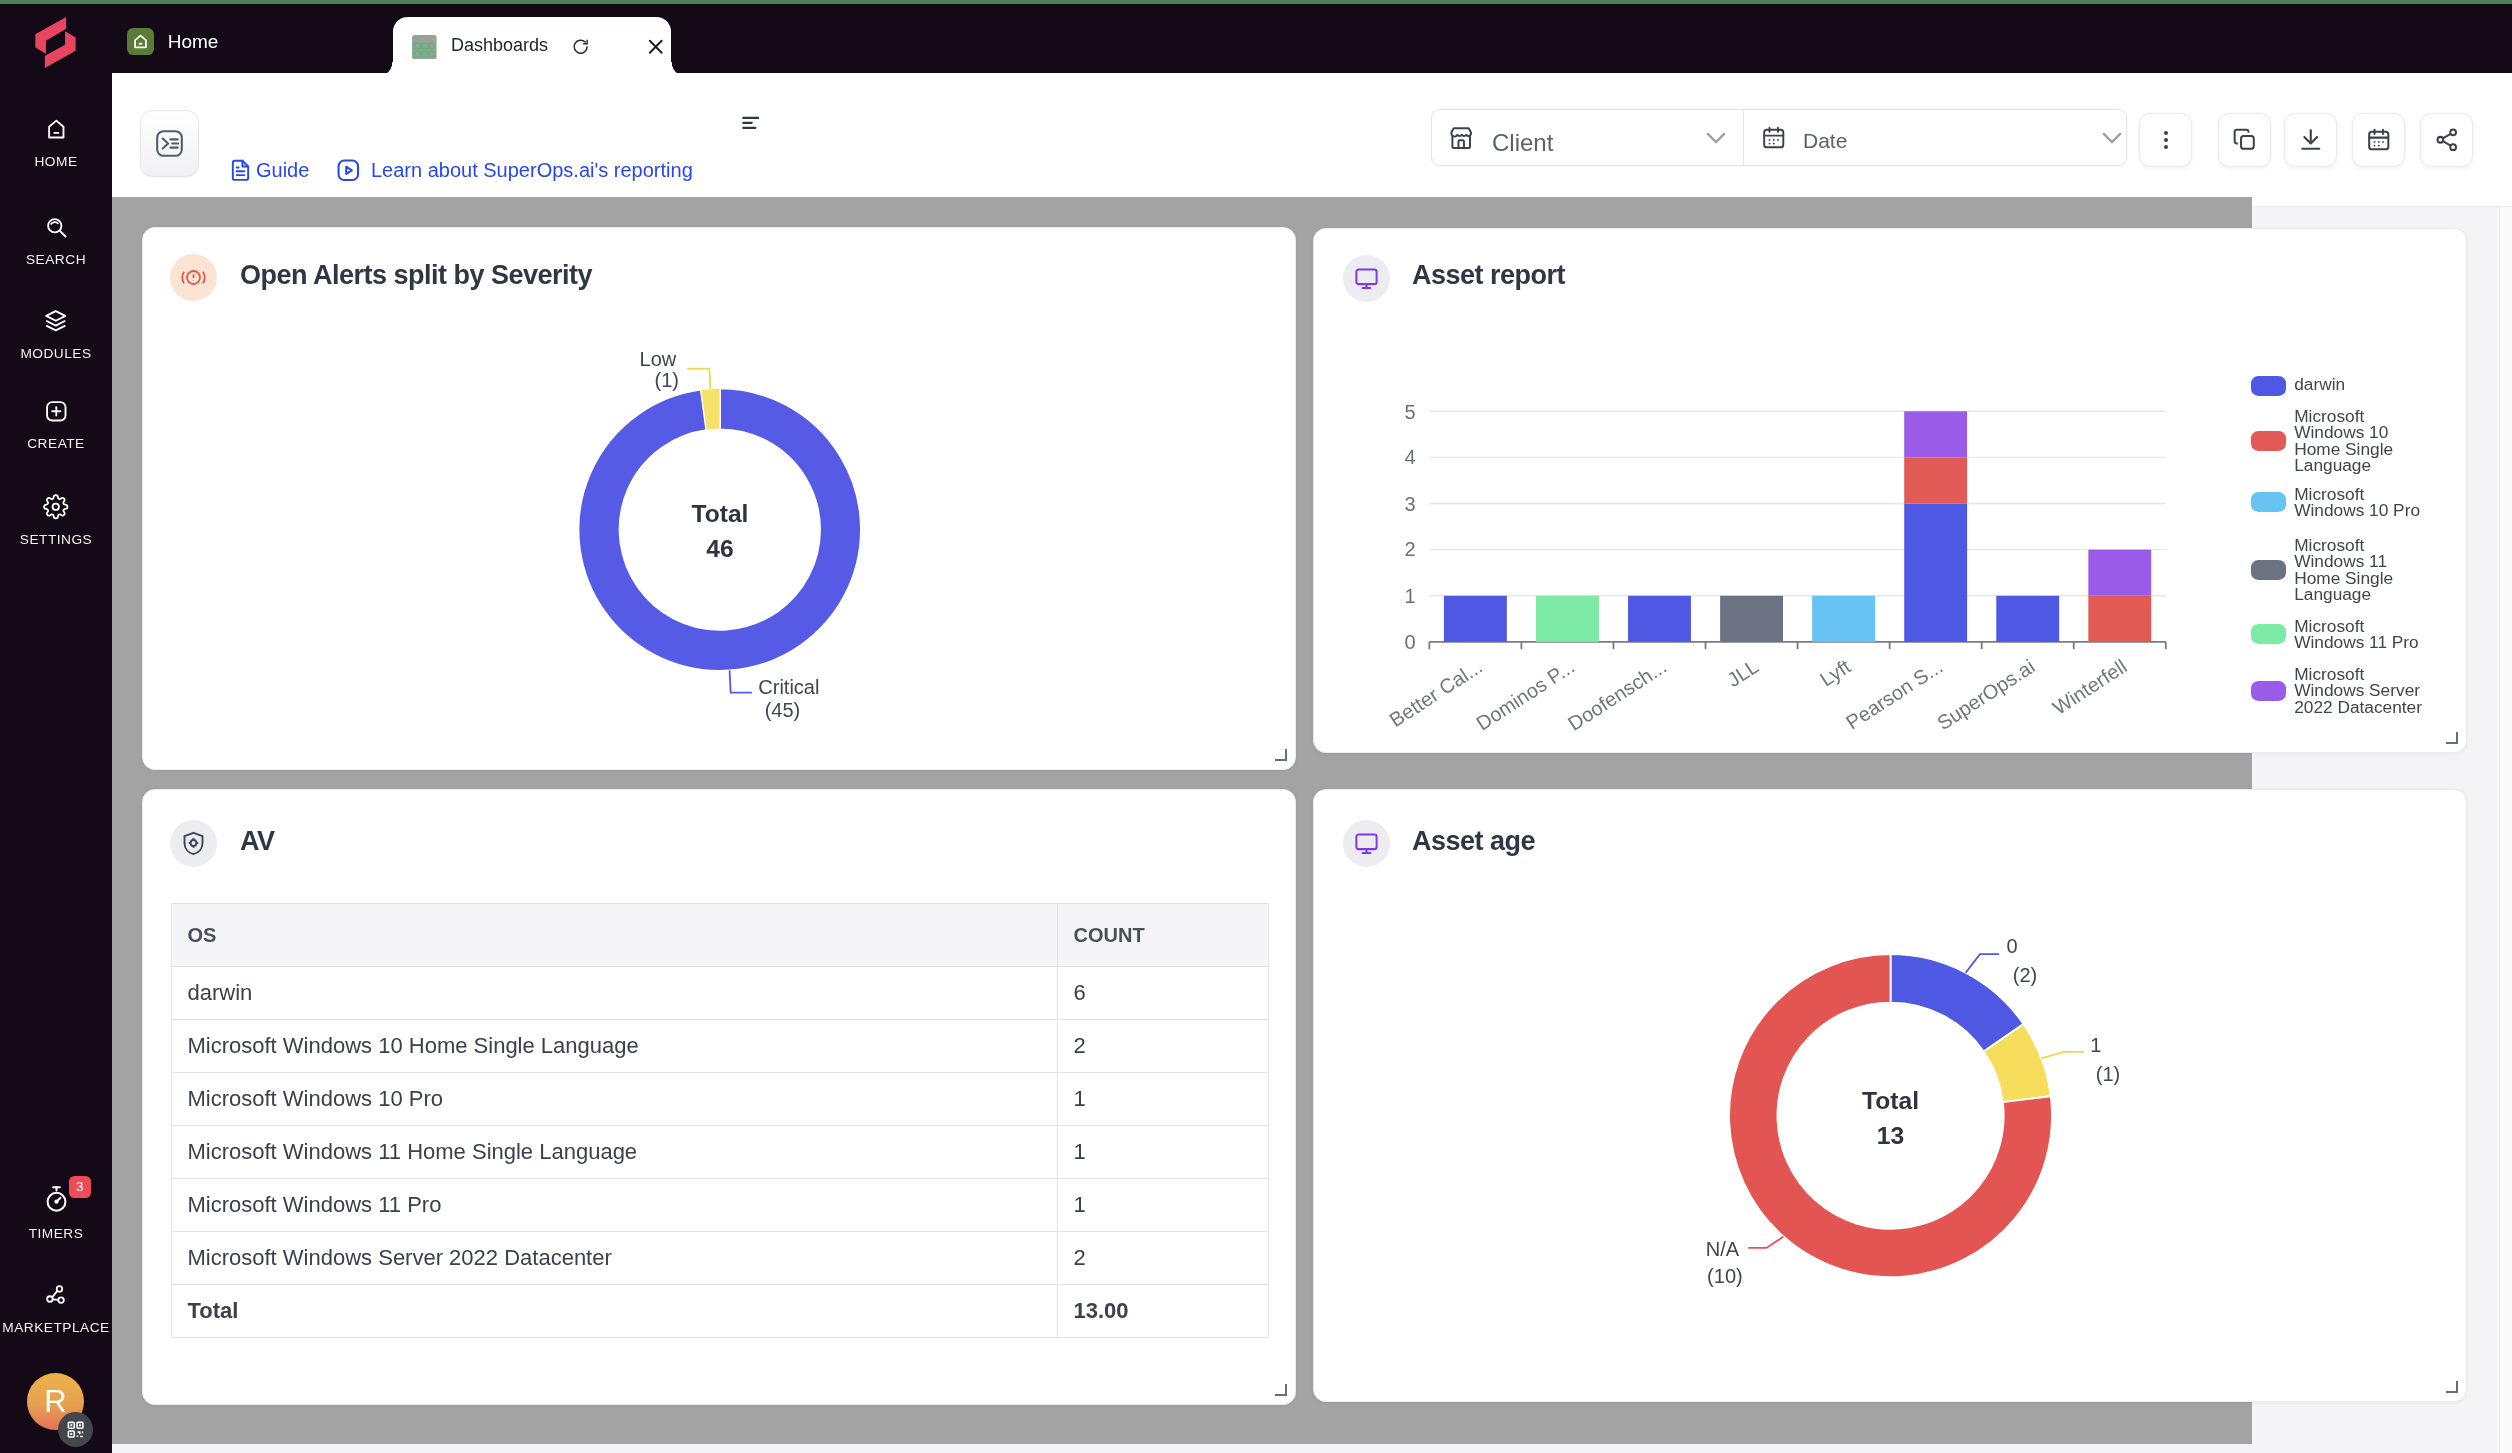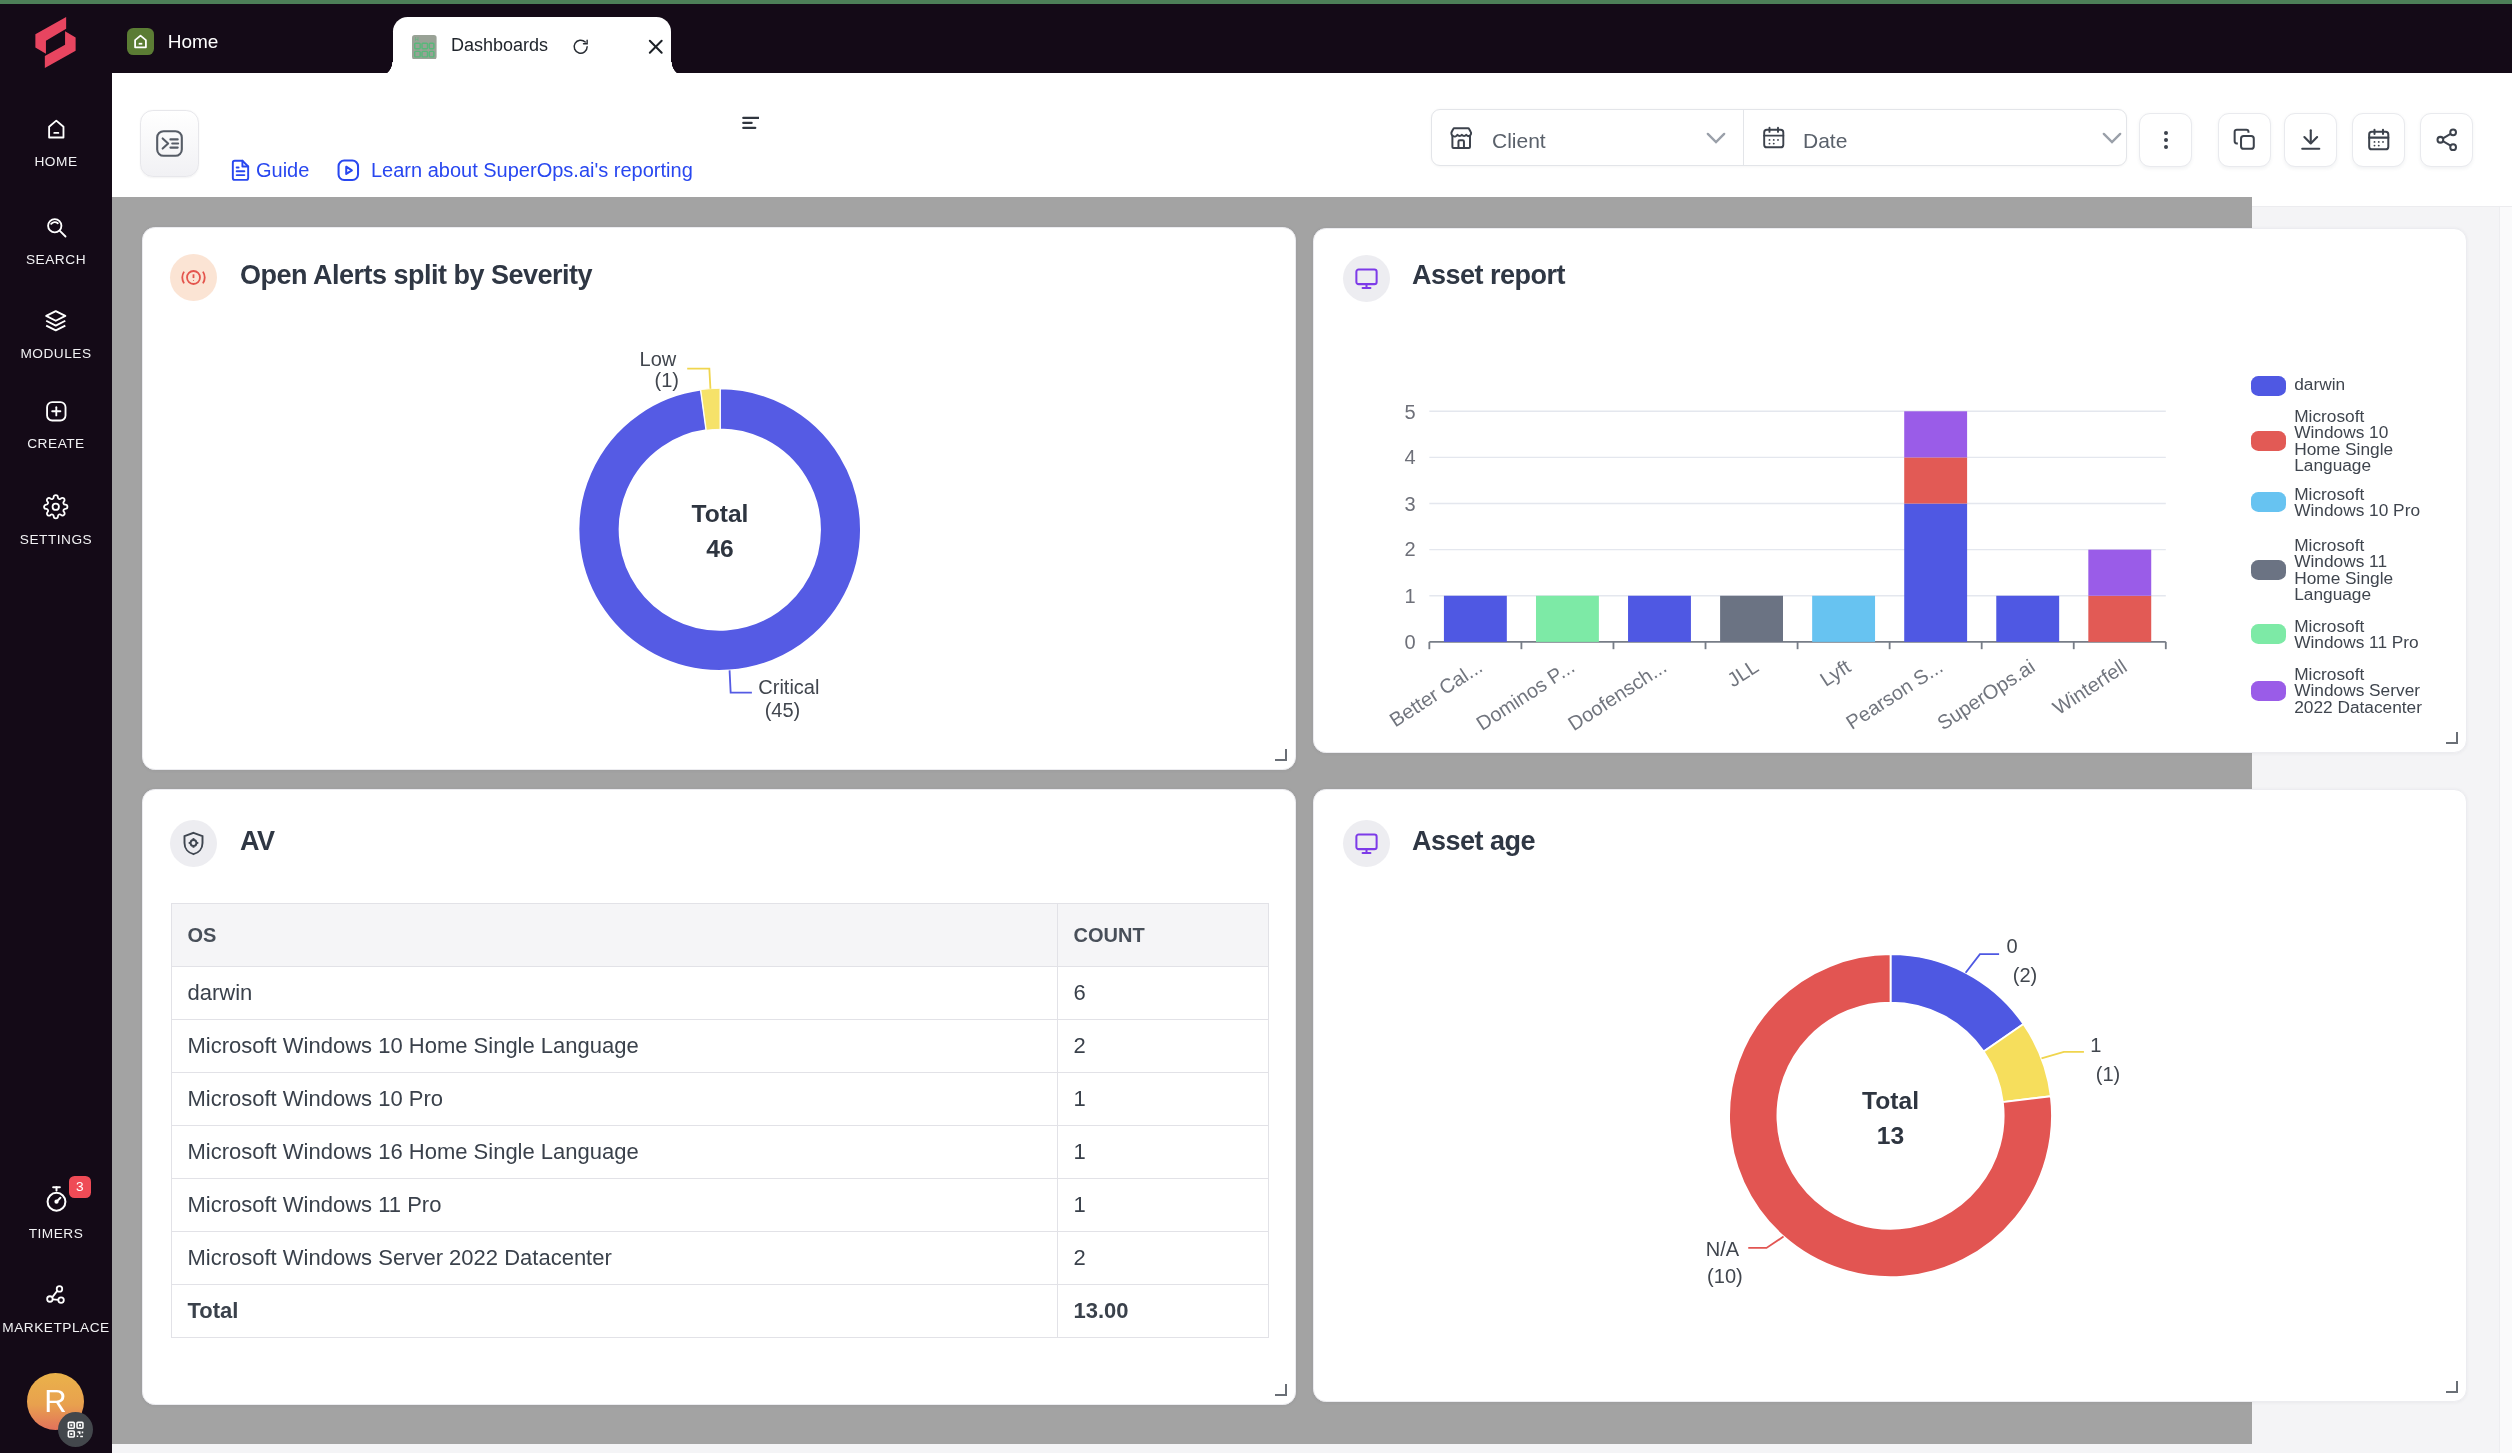--- a/index.html
+++ b/index.html
@@ -177,21 +177,21 @@
     <span style="margin-left:10px;">Learn about SuperOps.ai's reporting</span>
   </div>
 
   <div class="abs" style="left:1319px; top:36px; width:696px; height:57px; background:#fff; border:0.9px solid #e3e5e9; border-radius:9px; box-shadow:0 0.9px 2.7px rgba(0,0,0,.04);">
     <div style="position:absolute; left:311px; top:0; width:0.9px; height:55px; background:#e3e5e9;"></div>
     <svg class="abs" style="left:15.5px; top:14.6px;" width="26.4" height="26.4" viewBox="0 0 24 24" fill="none" stroke="#3c424c" stroke-width="1.8" stroke-linejoin="round" stroke-linecap="round">
         <path d="M4 10 V20 a1 1 0 0 0 1 1 H19 a1 1 0 0 0 1-1 V10"></path>
         <path d="M3.4 6.2 L4.8 3.6 A1 1 0 0 1 5.7 3 H18.3 A1 1 0 0 1 19.2 3.6 L20.6 6.2 A2.4 2.4 0 0 1 16.6 8.9 A2.4 2.4 0 0 1 12.6 8.9 A2.4 2.4 0 0 1 8.6 8.9 A2.4 2.4 0 0 1 3.4 6.2 Z"></path>
         <path d="M9.5 21 V15 a1.2 1.2 0 0 1 1.2 -1.2 h2.6 a1.2 1.2 0 0 1 1.2 1.2 V21"></path>
       </svg>
-    <span class="abs" style="left:60px; top:19px; font-size:21px; color:#5a616b;">Client</span>
+    <span class="abs" style="left:60px; top:19px; font-size:24px; color:#5a616b;">Client</span>
     <svg class="abs" style="left:274px; top:22px;" width="20" height="12" viewBox="0 0 22 13" fill="none" stroke="#9aa0a9" stroke-width="2.6" stroke-linecap="round">
         <polyline points="2 2 11 11 20 2"></polyline>
       </svg>
     <svg class="abs" style="left:329px; top:14.6px;" width="25.5" height="25.5" viewBox="0 0 24 24" fill="none" stroke="#3c424c" stroke-width="1.8" stroke-linecap="round">
         <rect x="3" y="4.5" width="18" height="16.5" rx="2.5"></rect>
         <line x1="8" y1="2.5" x2="8" y2="6.5"></line>
         <line x1="16" y1="2.5" x2="16" y2="6.5"></line>
         <line x1="3" y1="10" x2="21" y2="10"></line>
         <circle cx="8" cy="14" r=".9" fill="#3c424c" stroke="none"></circle>
         <circle cx="12" cy="14" r=".9" fill="#3c424c" stroke="none"></circle>
@@ -387,21 +387,21 @@
           </tr>
       <tr>
             <td>Microsoft Windows 10 Home Single Language</td>
             <td>2</td>
           </tr>
       <tr>
             <td>Microsoft Windows 10 Pro</td>
             <td>1</td>
           </tr>
       <tr>
-            <td>Microsoft Windows 16 Home Single Language</td>
+            <td>Microsoft Windows 11 Home Single Language</td>
             <td>1</td>
           </tr>
       <tr>
             <td>Microsoft Windows 11 Pro</td>
             <td>1</td>
           </tr>
       <tr>
             <td>Microsoft Windows Server 2022 Datacenter</td>
             <td>2</td>
           </tr>

